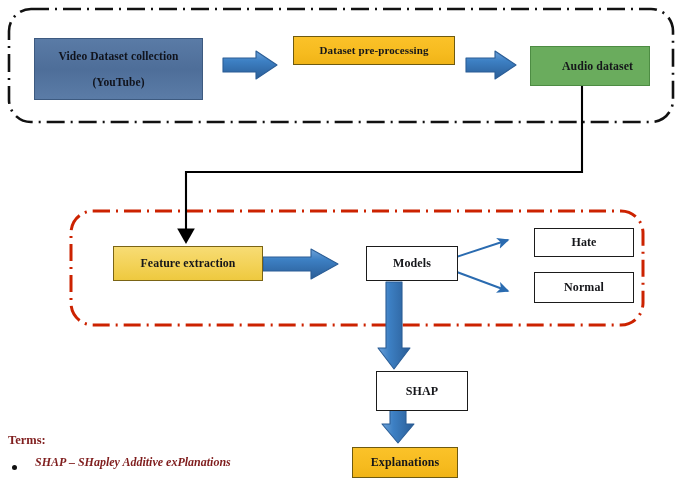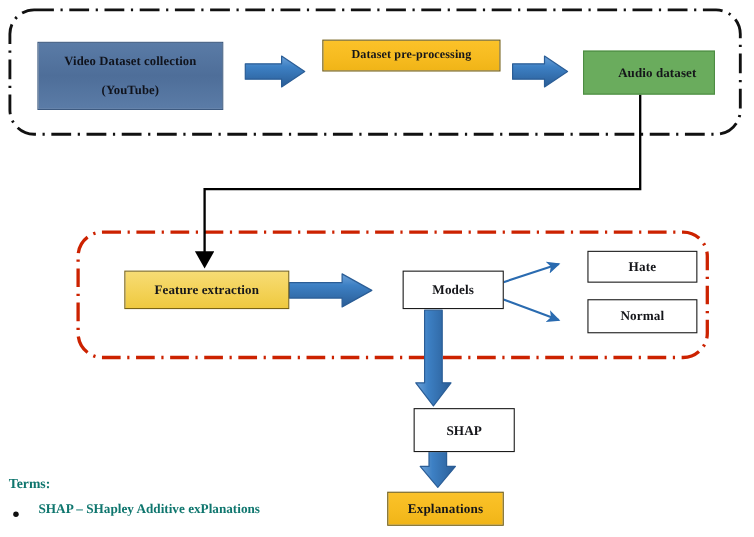--- a/index.html
+++ b/index.html
@@ -57,33 +57,34 @@
     border: 1px solid #7a6415;
   }
   .node-white {
     background: #ffffff;
     border: 1.6px solid #1b1b1b;
     margin-left: 20px;
   }
   .terms {
     position: absolute;
     font-weight: bold;
-    color: #0f766e;
+    color: #7f1d1d;
   }
   .terms-title {
     left: 8px;
     top: 433px;
     font-size: 12.5px;
   }
   .terms-bullet {
     left: 12px;
     top: 455px;
     font-size: 12px;
     display: flex;
     align-items: flex-end;
+    font-style: italic;
   }
   .bullet-dot {
     display: inline-block;
     width: 5px;
     height: 5px;
     border-radius: 50%;
     background: #101010;
     margin-right: 18px;
     margin-top: 6px;
     flex: none;

